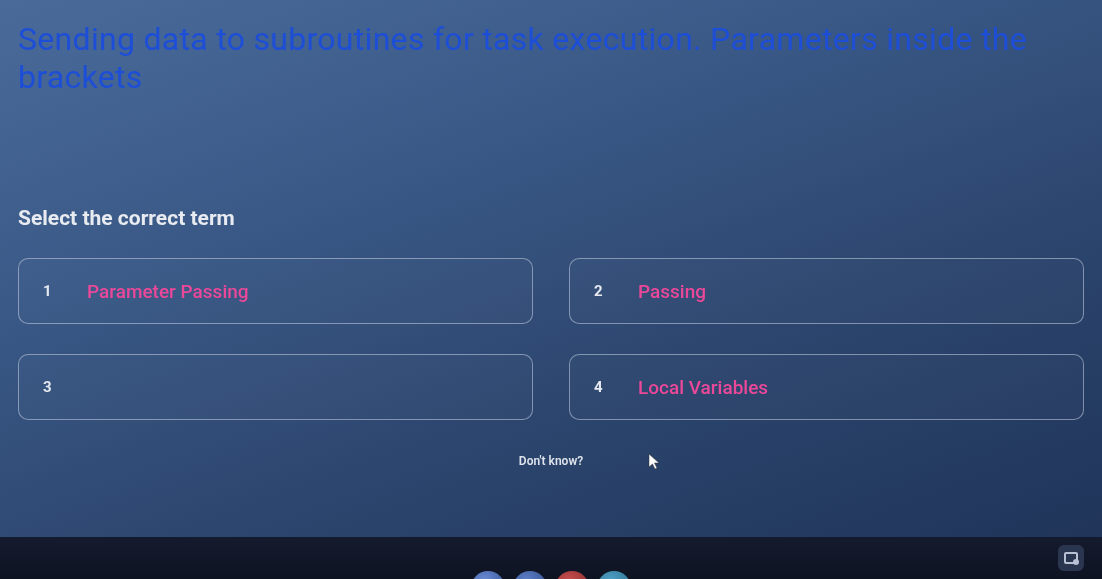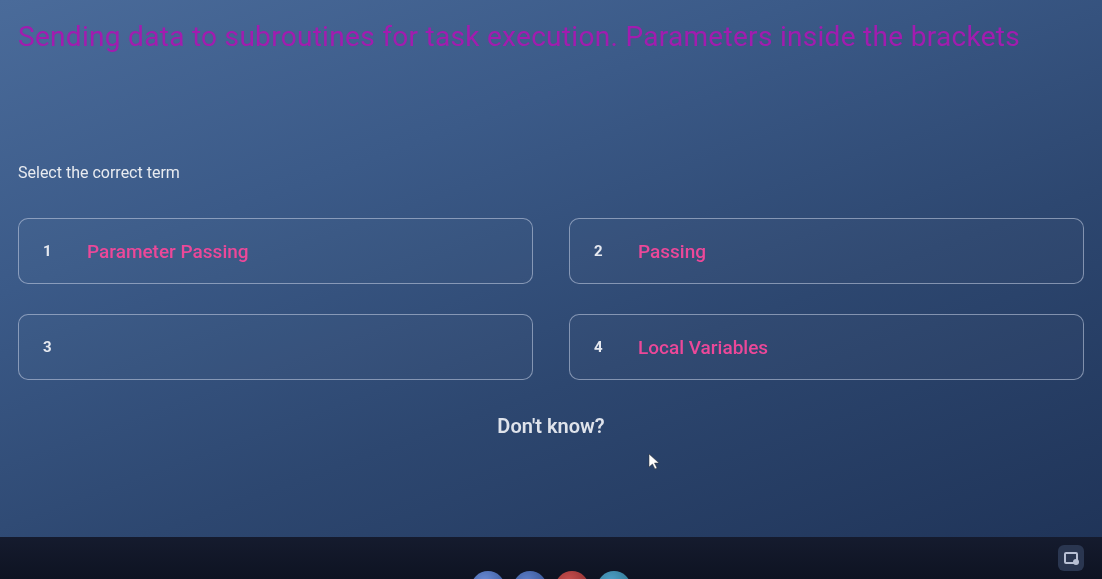--- a/index.html
+++ b/index.html
@@ -13,31 +13,31 @@
       background: linear-gradient(160deg, #4a6b9a 0%, #3b5a88 30%, #2d4770 60%, #1e3256 100%);
       font-family: -apple-system, BlinkMacSystemFont, "Segoe UI", Roboto, sans-serif;
       color: #ffffff;
       overflow: hidden;
       position: relative;
     }
     .content-area {
       padding: 20px 18px 0 18px;
     }
     .question-text {
-      font-size: 28px;
+      font-size: 32px;
       font-weight: 400;
-      color: #a21caf;
+      color: #1d4ed8;
       margin-bottom: 110px;
       letter-spacing: 0.3px;
     }
     .instruction-text {
-      font-size: 16px;
-      font-weight: 400;
+      font-size: 21px;
+      font-weight: 700;
       color: #e8ebf0;
-      margin-bottom: 36px;
+      margin-bottom: 28px;
     }
     .options-grid {
       display: grid;
       grid-template-columns: 1fr 1fr;
       gap: 30px 36px;
       margin-bottom: 28px;
     }
     .option-card {
       border: 1.5px solid rgba(200, 210, 230, 0.55);
       border-radius: 10px;
@@ -55,21 +55,21 @@
       margin-right: 30px;
       min-width: 14px;
     }
     .option-label {
       font-size: 19px;
       font-weight: 500;
       color: #ec4899;
     }
     .dont-know {
       text-align: center;
-      font-size: 20px;
+      font-size: 12px;
       font-weight: 600;
       color: #dfe3eb;
       cursor: pointer;
       padding: 6px 0;
     }
     .cursor-pointer {
       position: absolute;
       left: 648px;
       top: 453px;
       pointer-events: none;

